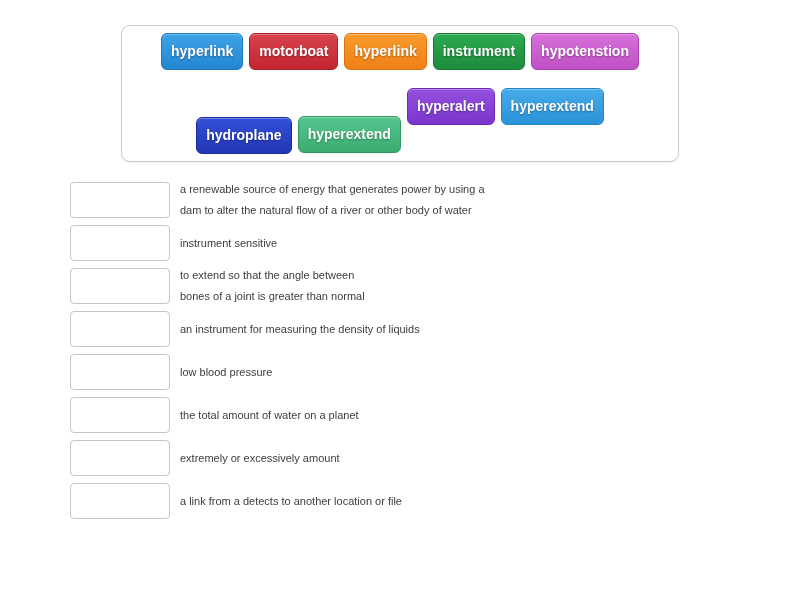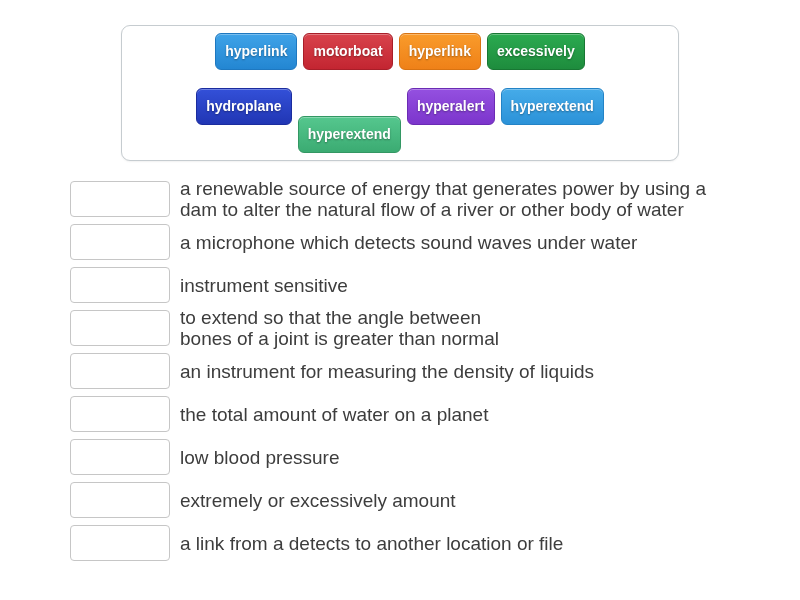--- a/index.html
+++ b/index.html
@@ -58,74 +58,71 @@
     box-sizing: border-box;
     width: 100px;
     height: 36px;
     background: #ffffff;
     border: 1px solid #c6c6c6;
     border-radius: 4px;
     cursor: pointer;
   }
   .def {
     margin-left: 10px;
-    font-size: 19px;
+    font-size: 11px;
     line-height: 21px;
     color: #3d3d3d;
     white-space: pre-line;
   }
 </style>
 </head>
 <body>
 
 <div class="wordbank">
   <div class="bank-row">
       <button class="tile" style="background: linear-gradient(rgb(63, 163, 232), rgb(35, 134, 210)); border-color: rgb(30, 120, 192);">hyperlink</button>
       <button class="tile" style="background: linear-gradient(rgb(216, 67, 76), rgb(195, 37, 49)); border-color: rgb(168, 30, 41);">motorboat</button>
       <button class="tile" style="background: linear-gradient(rgb(249, 155, 43), rgb(239, 129, 24)); border-color: rgb(216, 115, 18);">hyperlink</button>
-      <button class="tile" style="background: linear-gradient(rgb(43, 170, 80), rgb(30, 140, 61)); border-color: rgb(24, 119, 51);">excessively</button>
+      <button class="tile" style="background: linear-gradient(rgb(43, 170, 80), rgb(30, 140, 61)); border-color: rgb(24, 119, 51);">instrument</button>
+      <button class="tile" style="background: linear-gradient(rgb(214, 113, 217), rgb(191, 79, 198)); border-color: rgb(169, 62, 178);">hypotenstion</button>
     </div>
   <div class="bank-row">
-      <button class="tile" style="background: linear-gradient(rgb(51, 80, 216), rgb(33, 54, 180)); border-color: rgb(27, 44, 158);">hydroplane</button>
+      <button class="tile" style="background: linear-gradient(rgb(51, 80, 216), rgb(33, 54, 180)); border-color: rgb(27, 44, 158); margin-top: 29px;">hydroplane</button>
       <button class="tile" style="background: linear-gradient(rgb(85, 199, 142), rgb(59, 171, 114)); border-color: rgb(51, 151, 99); margin-top: 28px;">hyperextend</button>
       <button class="tile" style="background: linear-gradient(rgb(148, 80, 224), rgb(124, 53, 204)); border-color: rgb(107, 43, 180);">hyperalert</button>
       <button class="tile" style="background: linear-gradient(rgb(69, 171, 233), rgb(43, 146, 216)); border-color: rgb(35, 131, 198);">hyperextend</button>
     </div>
 </div>
 
 <div class="match-list">
     <div class="match-row">
     <div class="answer-box"></div>
     <div class="def">a renewable source of energy that generates power by using a
 dam to alter the natural flow of a river or other body of water</div>
-  </div>
-    <div class="match-row">
-    <div class="answer-box"></div>
-    <div class="def">a microphone which detects sound waves under water</div>
   </div>
     <div class="match-row">
     <div class="answer-box"></div>
     <div class="def">instrument sensitive</div>
   </div>
     <div class="match-row">
     <div class="answer-box"></div>
     <div class="def">to extend so that the angle between
 bones of a joint is greater than normal</div>
   </div>
     <div class="match-row">
     <div class="answer-box"></div>
     <div class="def">an instrument for measuring the density of liquids</div>
   </div>
     <div class="match-row">
     <div class="answer-box"></div>
-    <div class="def">the total amount of water on a planet</div>
+    <div class="def">low blood pressure</div>
   </div>
     <div class="match-row">
     <div class="answer-box"></div>
-    <div class="def">low blood pressure</div>
+    <div class="def">the total amount of water on a planet</div>
   </div>
     <div class="match-row">
     <div class="answer-box"></div>
     <div class="def">extremely or excessively amount</div>
   </div>
     <div class="match-row">
     <div class="answer-box"></div>
     <div class="def">a link from a detects to another location or file</div>
   </div>
   </div>

